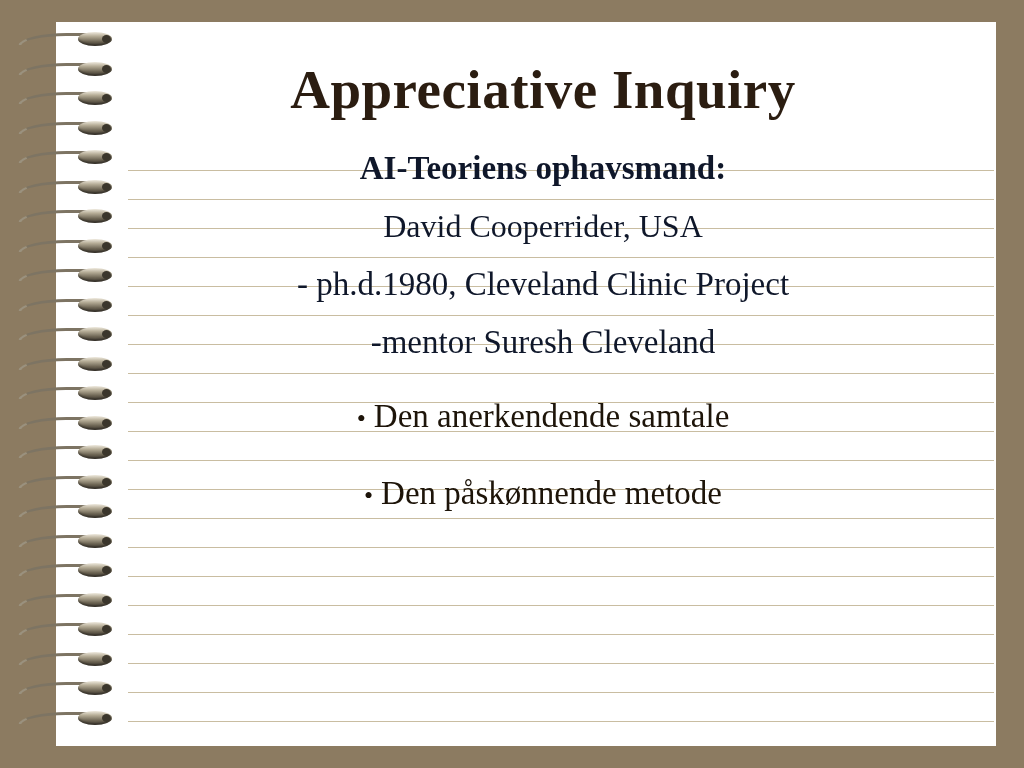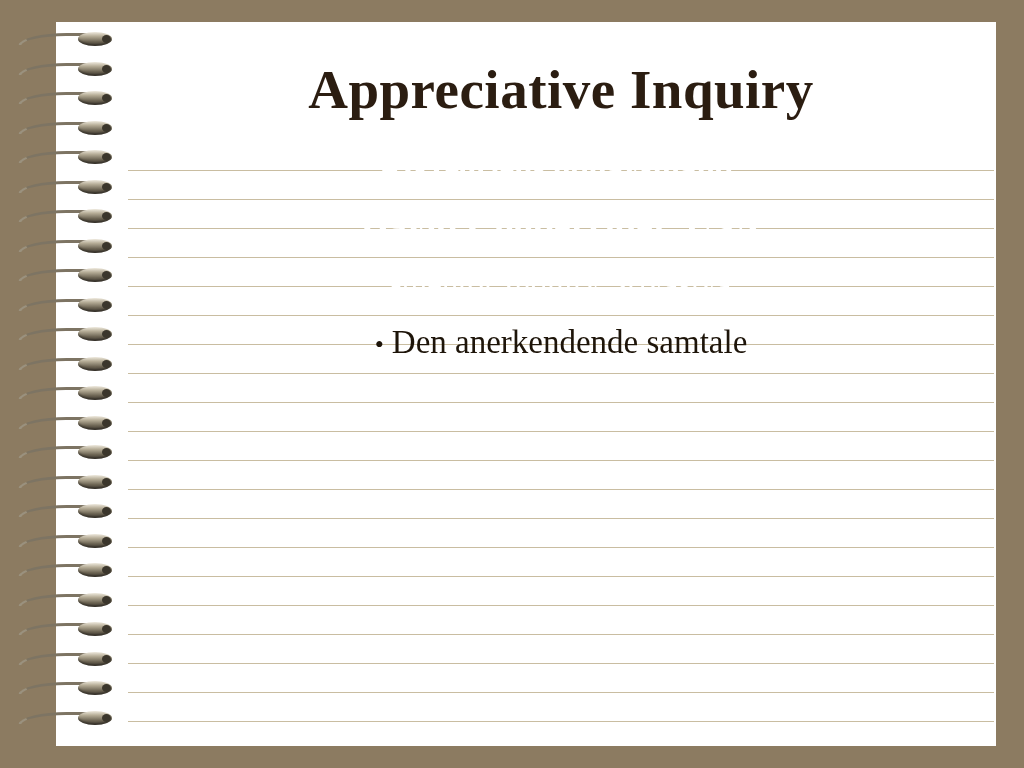--- a/index.html
+++ b/index.html
@@ -86,51 +86,51 @@
     left: 84px;
     top: 3px;
     width: 9px;
     height: 8px;
     border-radius: 50%;
     background: #3b362c;
   }
   
   .content {
     position: absolute;
-    left: 128px;
+    left: 110px;
     top: 60px;
     width: 866px;
     text-align: center;
     color: #241a12;
   }
   .title {
     font-size: 55px;
     font-weight: bold;
     color: #2b1d11;
     line-height: 1.1;
     margin: 0 0 18px 0;
     letter-spacing: 0.5px;
   }
   .line {
     font-size: 33px;
     line-height: 58px;
     margin: 0;
-    color: #ffffff;
+    color: #0f172a;
   }
   .line.bold {
     font-weight: bold;
   }
   .line.big-bold {
-    font-weight: bold;
-    font-size: 38px;
+    font-weight: normal;
+    font-size: 32px;
   }
   .bullet-line {
     font-size: 33px;
     line-height: 58px;
-    margin: 0;
+    margin: 16px;
     color: #1d1409;
   }
   .bullet-line .dot {
     font-size: 26px;
     vertical-align: middle;
     padding-right: 8px;
   }
 </style>
 </head>
 <body>
@@ -283,20 +283,24 @@
         <span class="bead"></span>
         <span class="hole"></span>
       </div>
     </div>
 
   <div class="content">
     <h1 class="title">Appreciative Inquiry</h1>
 
     <p class="line bold">AI-Teoriens ophavsmand:</p>
     <p class="line big-bold">David Cooperrider, USA</p>
-    <p class="line">-mentor Inquiry Srivastva</p>
+    <p class="line">- ph.d.1980, Cleveland Clinic Project</p>
+    <p class="line">-mentor Suresh Cleveland</p>
 
     <p class="bullet-line">
       <span class="dot">•</span><span>Den anerkendende samtale</span>
     </p>
+    <p class="bullet-line">
+      <span class="dot">•</span><span>Den påskønnende metode</span>
+    </p>
   </div>
 
 </div>
 
 </body></html>

